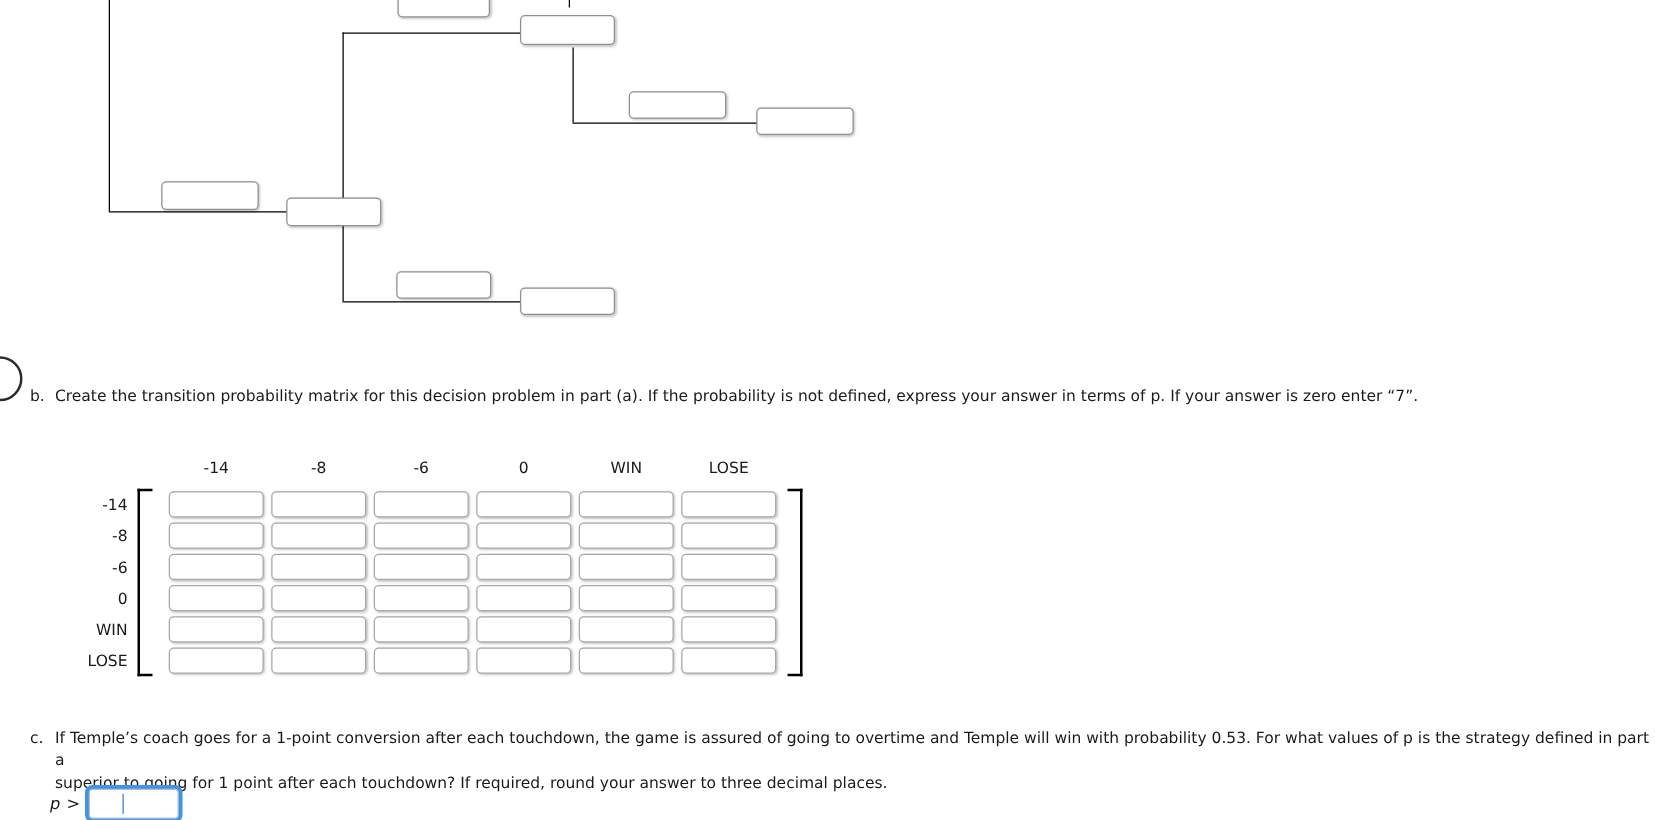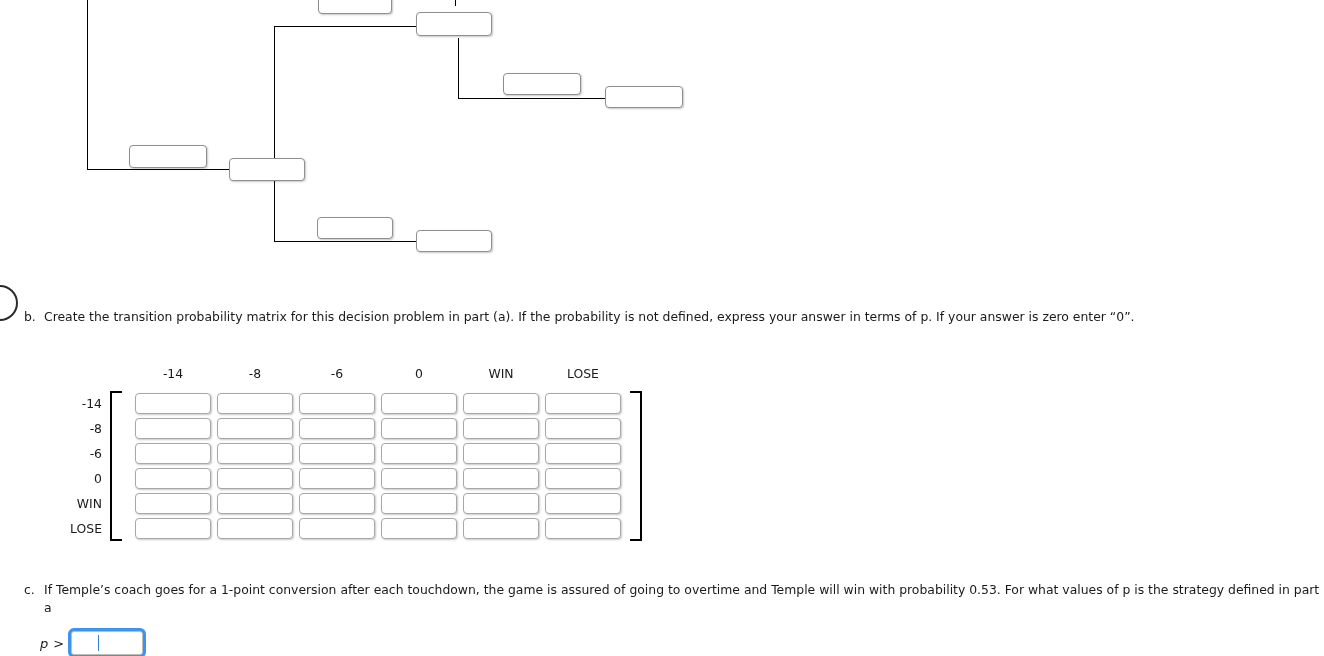--- a/index.html
+++ b/index.html
@@ -189,21 +189,21 @@
   <input class="tbox" type="text" style="left: 503px; top: 73px; width: 78px; height: 22px;" value="">
   <input class="tbox" type="text" style="left: 605px; top: 86px; width: 78px; height: 22px;" value="">
   <input class="tbox" type="text" style="left: 129px; top: 145px; width: 78px; height: 23px;" value="">
   <input class="tbox" type="text" style="left: 229px; top: 158px; width: 76px; height: 23px;" value="">
   <input class="tbox" type="text" style="left: 317px; top: 217px; width: 76px; height: 22px;" value="">
   <input class="tbox" type="text" style="left: 416px; top: 230px; width: 76px; height: 22px;" value="">
 </div>
 
 <div class="qrow" style="left:24px; top:308px;">
   <span class="qlabel">b.</span>
-  <span class="qtext">Create the transition probability matrix for this decision problem in part (a). If the probability is not defined, express your answer in terms of p. If your answer is zero enter “0”.</span>
+  <span class="qtext">Create the transition probability matrix for this decision problem in part (a). If the probability is not defined, express your answer in terms of p. If your answer is zero enter “7”.</span>
 </div>
 
 <div id="matrix-area">
 
   <div class="col-headers">
     <span class="col-head">-14</span>
     <span class="col-head">-8</span>
     <span class="col-head">-6</span>
     <span class="col-head">0</span>
     <span class="col-head">WIN</span>
@@ -336,20 +336,21 @@
     <div class="cellwrap">
         <input class="cell" type="text" value="" style="">
       </div>
   </div>
 </div>
 
 <div class="qrow" style="left:24px; top:581px;">
   <span class="qlabel">c.</span>
   <span class="qtext">
     <span>If Temple’s coach goes for a 1-point conversion after each touchdown, the game is assured of going to overtime and Temple will win with probability 0.53. For what values of p is the strategy defined in part a</span>
+    <span class="l2">superior to going for 1 point after each touchdown? If required, round your answer to three decimal places.</span>
   </span>
 </div>
 
 <div id="answer-row">
   <span class="p-sym">p</span>
   <span class="gt-sym">&gt;</span>
   <input class="answer-input" type="text" value="" style="">
 </div>
 <div class="caret"></div>
 

